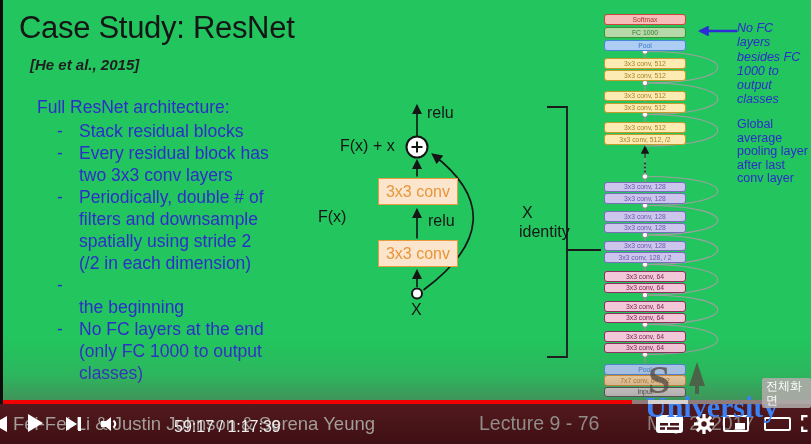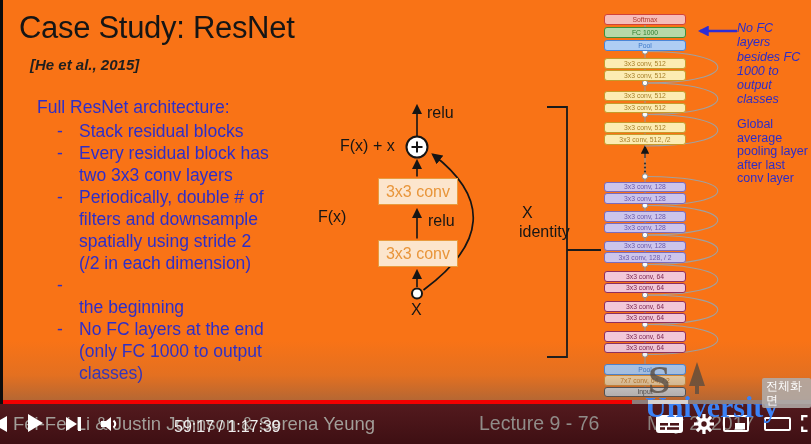--- a/index.html
+++ b/index.html
@@ -1,19 +1,19 @@
 <!DOCTYPE html>
 <html><head>
 <meta charset="utf-8">
 <style>
   html,body{margin:0;padding:0;background:#000;}
   .frame{position:relative;width:811px;height:444px;overflow:hidden;background:#fdfdfd;
          font-family:"Liberation Sans","DejaVu Sans",sans-serif;}
   
-  .slide{position:absolute;left:0;top:0;width:811px;height:404px;background:#f97316;}
+  .slide{position:absolute;left:0;top:0;width:811px;height:404px;background:#22c55e;}
   .edge-left{position:absolute;left:0;top:0;width:3px;height:404px;background:#0c0c0c;z-index:50;}
   .title{position:absolute;left:19px;top:10px;margin:0;font-size:31px;font-weight:400;color:#151515;letter-spacing:-.3px;}
   .citation{position:absolute;left:30px;top:56px;font-size:15px;font-style:italic;font-weight:600;color:#1f1f1f;}
   .intro{position:absolute;left:37px;top:97px;font-size:17.5px;color:#2e2ec9;}
   #bullets{position:absolute;left:0;top:120px;width:320px;}
   .brow{position:relative;height:22px;font-size:17.5px;line-height:22px;color:#2e2ec9;padding-left:79px;white-space:nowrap;}
   .brow .dash{position:absolute;left:57px;top:0;}
   
   .overlay{position:absolute;left:0;top:0;width:811px;height:404px;z-index:1;}
   .conv-box{position:absolute;left:378px;width:78px;height:25px;background:#fce5cd;border:1.8px solid #e89b3f;

